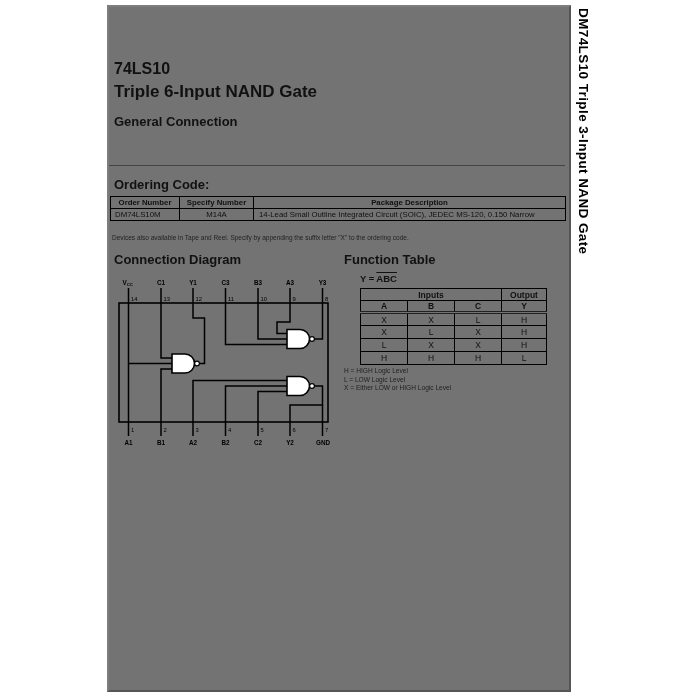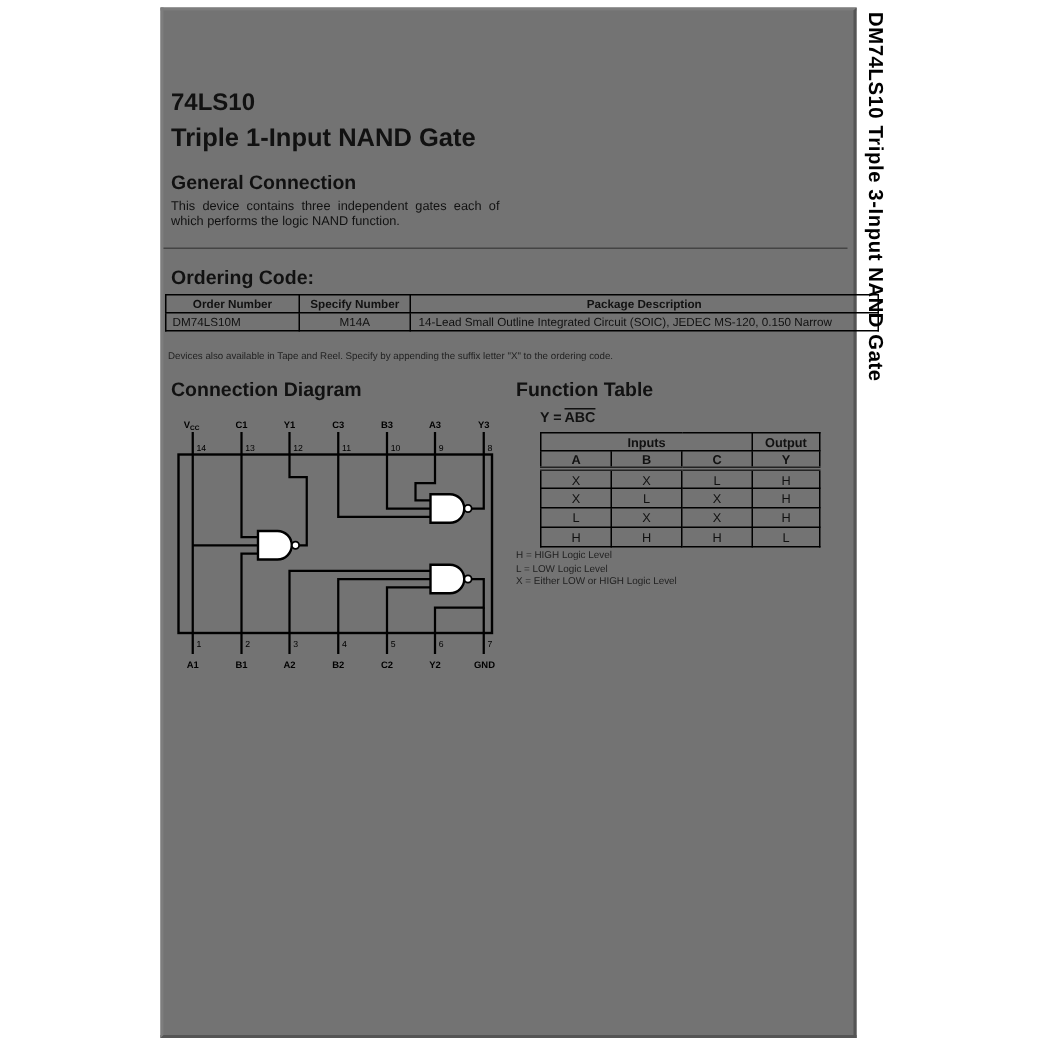--- a/index.html
+++ b/index.html
@@ -23,21 +23,21 @@
   .gd-head     { left:5px; top:107px; font-size:13px; font-weight:bold; }
   .gd-body     { left:5px; top:126px; width:219px; font-size:8.5px; line-height:9.6px; text-align:justify; }
   .section-rule{ left:0;  top:158px;  width:456px; border-top:1px solid #444; height:0; }
   .oc-head     { left:5px; top:170px; font-size:13px; font-weight:bold; }
 
   table { border-collapse:collapse; table-layout:fixed; }
   .oc-table { left:1px; top:189px; width:455px; }
   .oc-table th, .oc-table td { border:1px solid #000; font-size:7.8px; white-space:nowrap; overflow:hidden; }
   .oc-table th { height:12px; font-weight:bold; text-align:center; }
   .oc-table td { height:11.5px; }
-  .oc-table .c-order   { width:89px; }
+  .oc-table .c-order   { width:69px; }
   .oc-table .c-pkg     { width:74px; }
   .oc-table .c-desc    { width:312px; }
   .oc-table td.c-order { text-align:left; padding-left:4px; }
   .oc-table td.c-pkg   { text-align:center; }
   .oc-table td.c-desc  { text-align:left; padding-left:5px; }
   .oc-note     { left:3px; top:227px; font-size:6.5px; color:#222; }
 
   .cd-head     { left:5px;   top:245px; font-size:13px; font-weight:bold; }
   .ft-head     { left:235px; top:245px; font-size:13px; font-weight:bold; }
 
@@ -65,24 +65,23 @@
   .ft-notes { left:235px; top:360px; font-size:6.6px; line-height:8.6px; color:#222; }
 </style>
 </head>
 <body>
 
 <div class="sidebar-title">DM74LS10 Triple 3-Input NAND Gate</div>
 
 <div class="page">
 
   <div class="part-number">74LS10</div>
-  <div class="doc-title">Triple 1-Input NAND Gate</div>
+  <div class="doc-title">Triple 6-Input NAND Gate</div>
 
   <div class="gd-head">General Connection</div>
-  <div class="gd-body">This device contains three independent gates each of which performs the logic NAND function.</div>
 
   <div class="section-rule"></div>
 
   <div class="oc-head">Ordering Code:</div>
 
   <table class="oc-table">
     <tbody>
         <tr>
       <th class="c-order">Order Number</th>
       <th class="c-pkg">Specify Number</th>

